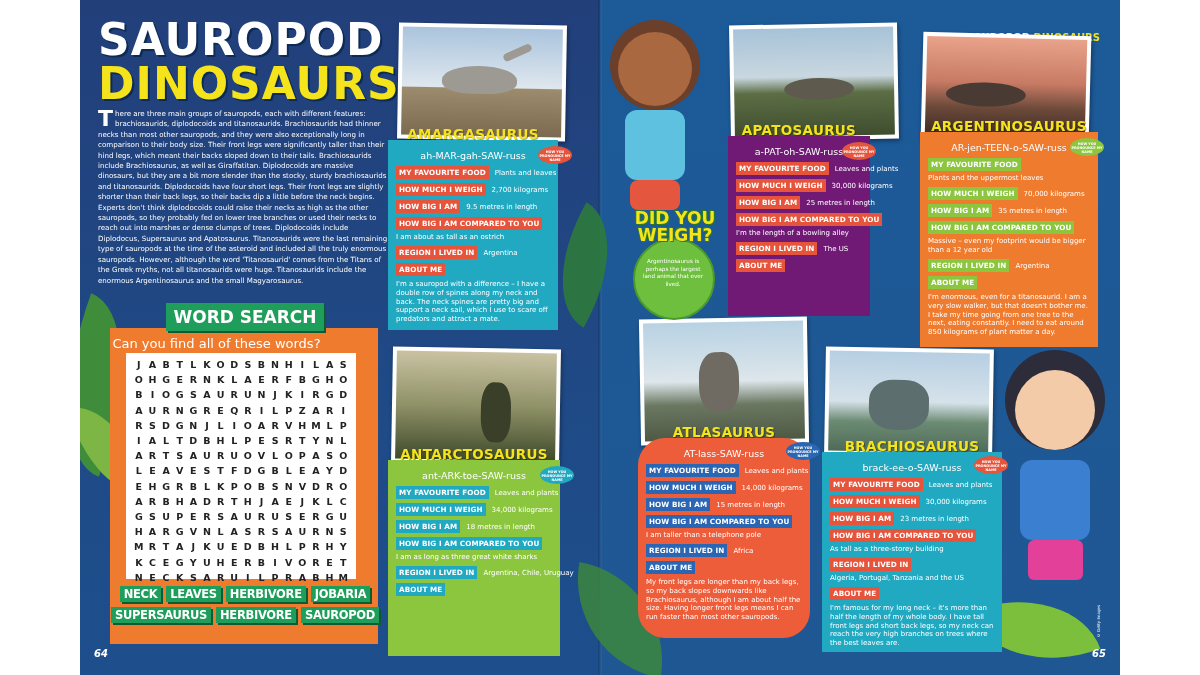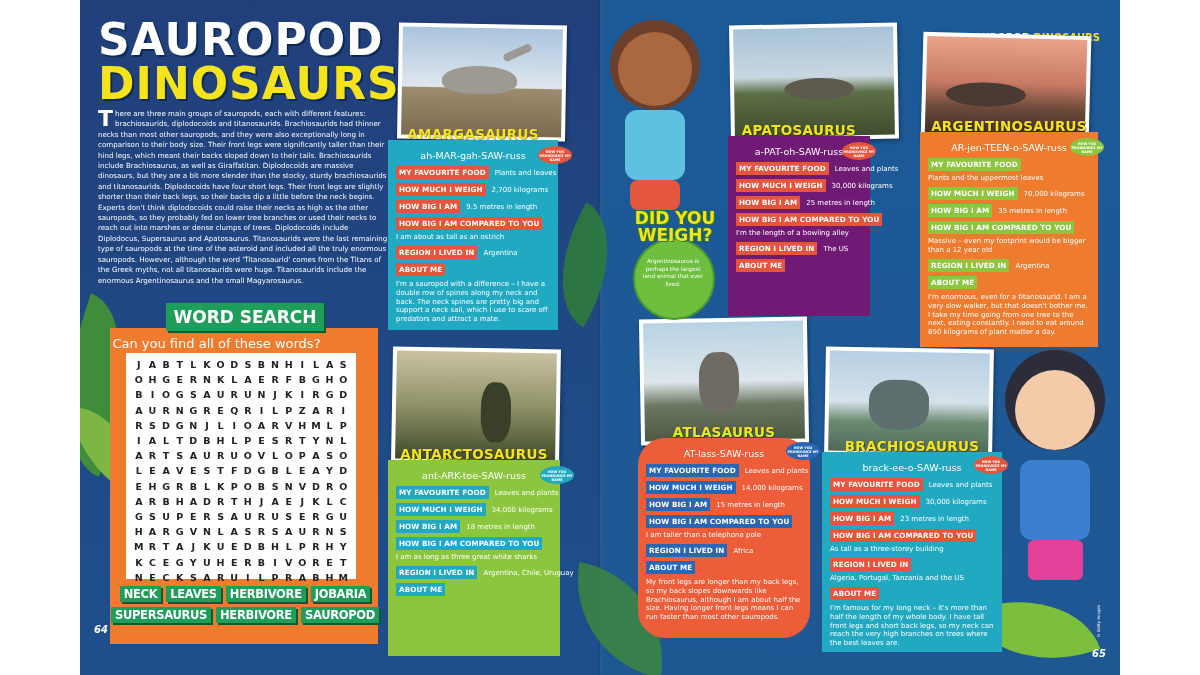--- a/index.html
+++ b/index.html
@@ -348,21 +348,21 @@
   <div class="abs ws-words" id="ws-words">
       <span class="ws-word">NECK</span>
       <span class="ws-word">LEAVES</span>
       <span class="ws-word">HERBIVORE</span>
       <span class="ws-word">JOBARIA</span>
       <span class="ws-word">SUPERSAURUS</span>
       <span class="ws-word">HERBIVORE</span>
       <span class="ws-word">SAUROPOD</span>
     </div>
 
-  <div class="abs pagenum" style="left:14px;top:624px;">64</div>
+  <div class="abs pagenum" style="left:14px;top:648px;">64</div>
   <div class="abs pagenum" style="left:1012px;top:648px;">65</div>
   <div class="abs copyright" style="left:1016px;top:605px;">© Getty Images</div>
 
   <div class="photo" style="left:318px;top:24px;width:160px;height:108px;transform:rotate(1deg);">
     <div class="photo-inner" style="background:linear-gradient(180deg,#aac4dd 0%,#dfe7ee 55%,#9c8b6d 56%,#7b6a4f 100%);">
       <div class="abs" style="left:40px;top:38px;width:75px;height:28px;background:#9d9a93;border-radius:50% 50% 40% 40%;"></div>
       <div class="abs" style="left:100px;top:20px;width:30px;height:8px;background:#9d9a93;transform:rotate(-25deg);border-radius:4px;"></div>
     </div>
   </div>
   <div class="photo" style="left:650px;top:24px;width:160px;height:108px;transform:rotate(-1deg);">

